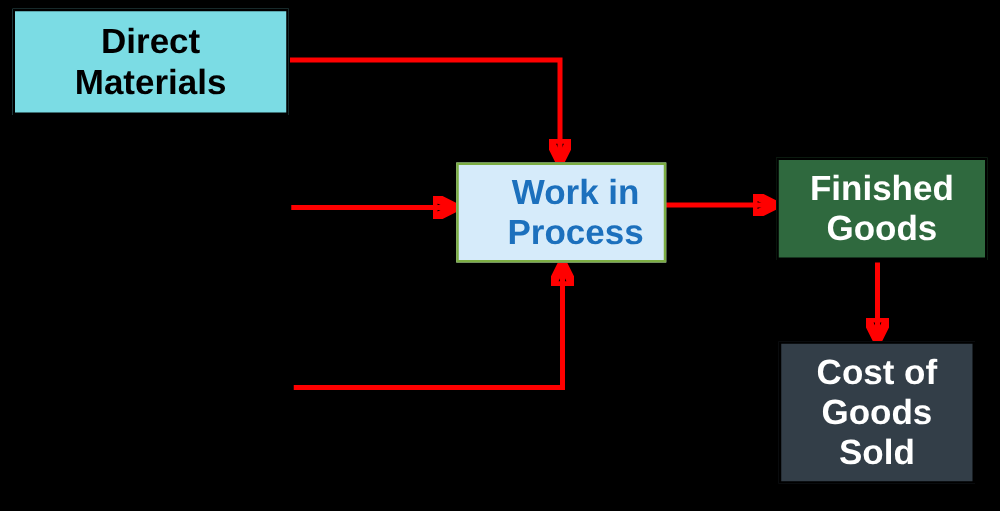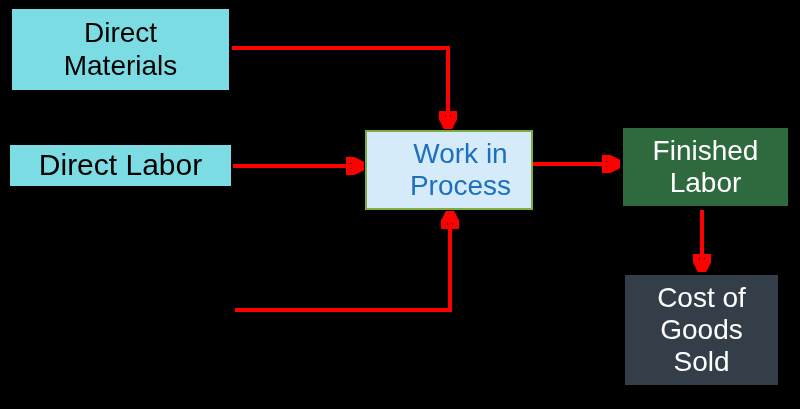--- a/index.html
+++ b/index.html
@@ -21,21 +21,21 @@
     stroke: var(--arrow, #FF0000);
     stroke-width: 4;
     fill: none;
   }
   .node {
     position: absolute;
     display: flex;
     align-items: center;
     justify-content: center;
     text-align: center;
-    font-weight: normal;
+    font-weight: bold;
     box-sizing: border-box;
     line-height: 1.15;
   }
   .node span { white-space: pre-line; }
   .node.input {
     background: var(--input-fill, #7BDCE4);
     border: 2px solid var(--input-border, #000000);
     color: var(--input-text, #000000);
     font-size: 28px;
   }
@@ -82,33 +82,30 @@
     <path d="M235,310 L450,310 L450,216" marker-end="url(#ah)"></path>
     <path d="M533,164 L615,164" marker-end="url(#ah)"></path>
     <path d="M702,210 L702,267" marker-end="url(#ah)"></path>
   </svg>
 
   <div class="node input" id="node-direct-materials">
     <span>Direct
 Materials</span>
   </div>
 
-  <div class="node input" id="node-direct-labor">
-    <span>Direct Labor</span>
-  </div>
 
 
   <div class="node wip" id="node-work-in-process">
     <span>Work in
 Process</span>
   </div>
 
   <div class="node finished" id="node-finished-goods">
     <span>Finished
-Labor</span>
+Goods</span>
   </div>
 
   <div class="node cogs" id="node-cost-of-goods-sold">
     <span>Cost of
 Goods
 Sold</span>
   </div>
 
 </div>
 

